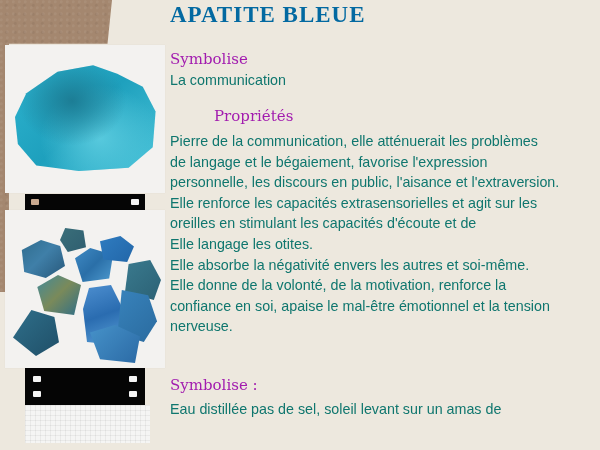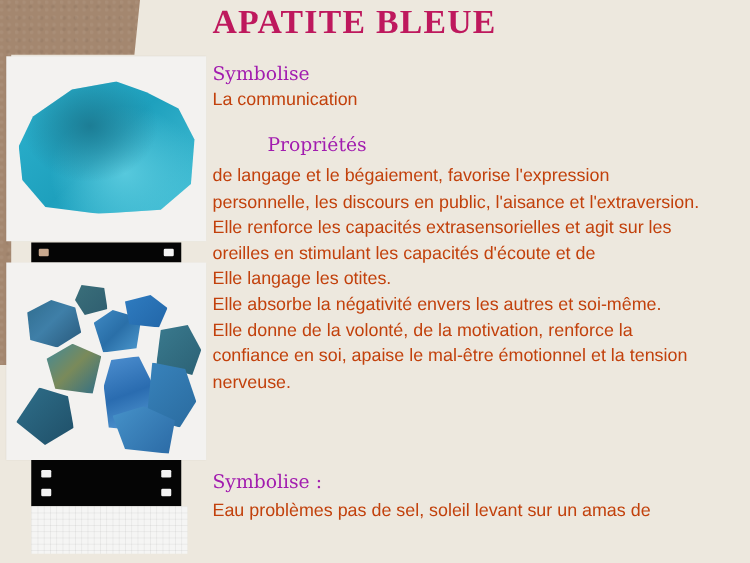--- a/index.html
+++ b/index.html
@@ -68,40 +68,40 @@
     }
     .content {
       position: absolute;
       left: 170px; top: 0;
       width: 430px;
     }
     .title {
       position: absolute;
       left: 0; top: 2px;
       font-family: "Liberation Serif", serif;
-      font-size: 27px;
+      font-size: 23px;
       letter-spacing: 1px;
-      color: #be185d;
+      color: #0369a1;
       white-space: nowrap;
     }
     .section-heading {
       position: absolute;
       left: 0;
       font-family: "DejaVu Serif", serif;
       font-size: 15px;
       color: #a21caf;
       white-space: nowrap;
     }
     .body-text {
       position: absolute;
       left: 0;
       font-family: "Liberation Sans", sans-serif;
       font-size: 14.3px;
       line-height: 20.6px;
-      color: #c2410c;
+      color: #0f766e;
       white-space: nowrap;
     }
     .line { display: block; }
   </style>
 </head>
 <body>
 
 <div class="kraft-paper"></div>
 
 <div class="photo-frame photo-1">
@@ -138,28 +138,29 @@
 <div class="grid-paper"></div>
 
 <div class="content">
   <h1 class="title">APATITE BLEUE</h1>
 
   <div class="section-heading" style="top:50px;">Symbolise</div>
   <div class="body-text" style="top:70px;">La communication</div>
 
   <div class="section-heading" style="top:107px;margin-left:44px;">Propriétés</div>
   <div class="body-text" style="top:131px;">
+    <span class="line">Pierre de la communication, elle atténuerait les problèmes</span>
     <span class="line">de langage et le bégaiement, favorise l'expression</span>
     <span class="line">personnelle, les discours en public, l'aisance et l'extraversion.</span>
     <span class="line">Elle renforce les capacités extrasensorielles et agit sur les</span>
     <span class="line">oreilles  en stimulant les capacités d'écoute et de</span>
     <span class="line">Elle langage les otites.</span>
     <span class="line">Elle absorbe la négativité envers les autres et soi-même.</span>
     <span class="line">Elle donne de la volonté, de la motivation, renforce la</span>
     <span class="line">confiance en soi, apaise le mal-être émotionnel et la tension</span>
     <span class="line">nerveuse.</span>
   </div>
 
   <div class="section-heading" style="top:376px;">Symbolise :</div>
   <div class="body-text" style="top:399px;">
-    <span class="line">Eau problèmes pas de sel, soleil levant sur un amas de</span>
+    <span class="line">Eau distillée pas de sel, soleil levant sur un amas de</span>
   </div>
 </div>
 
 </body></html>

